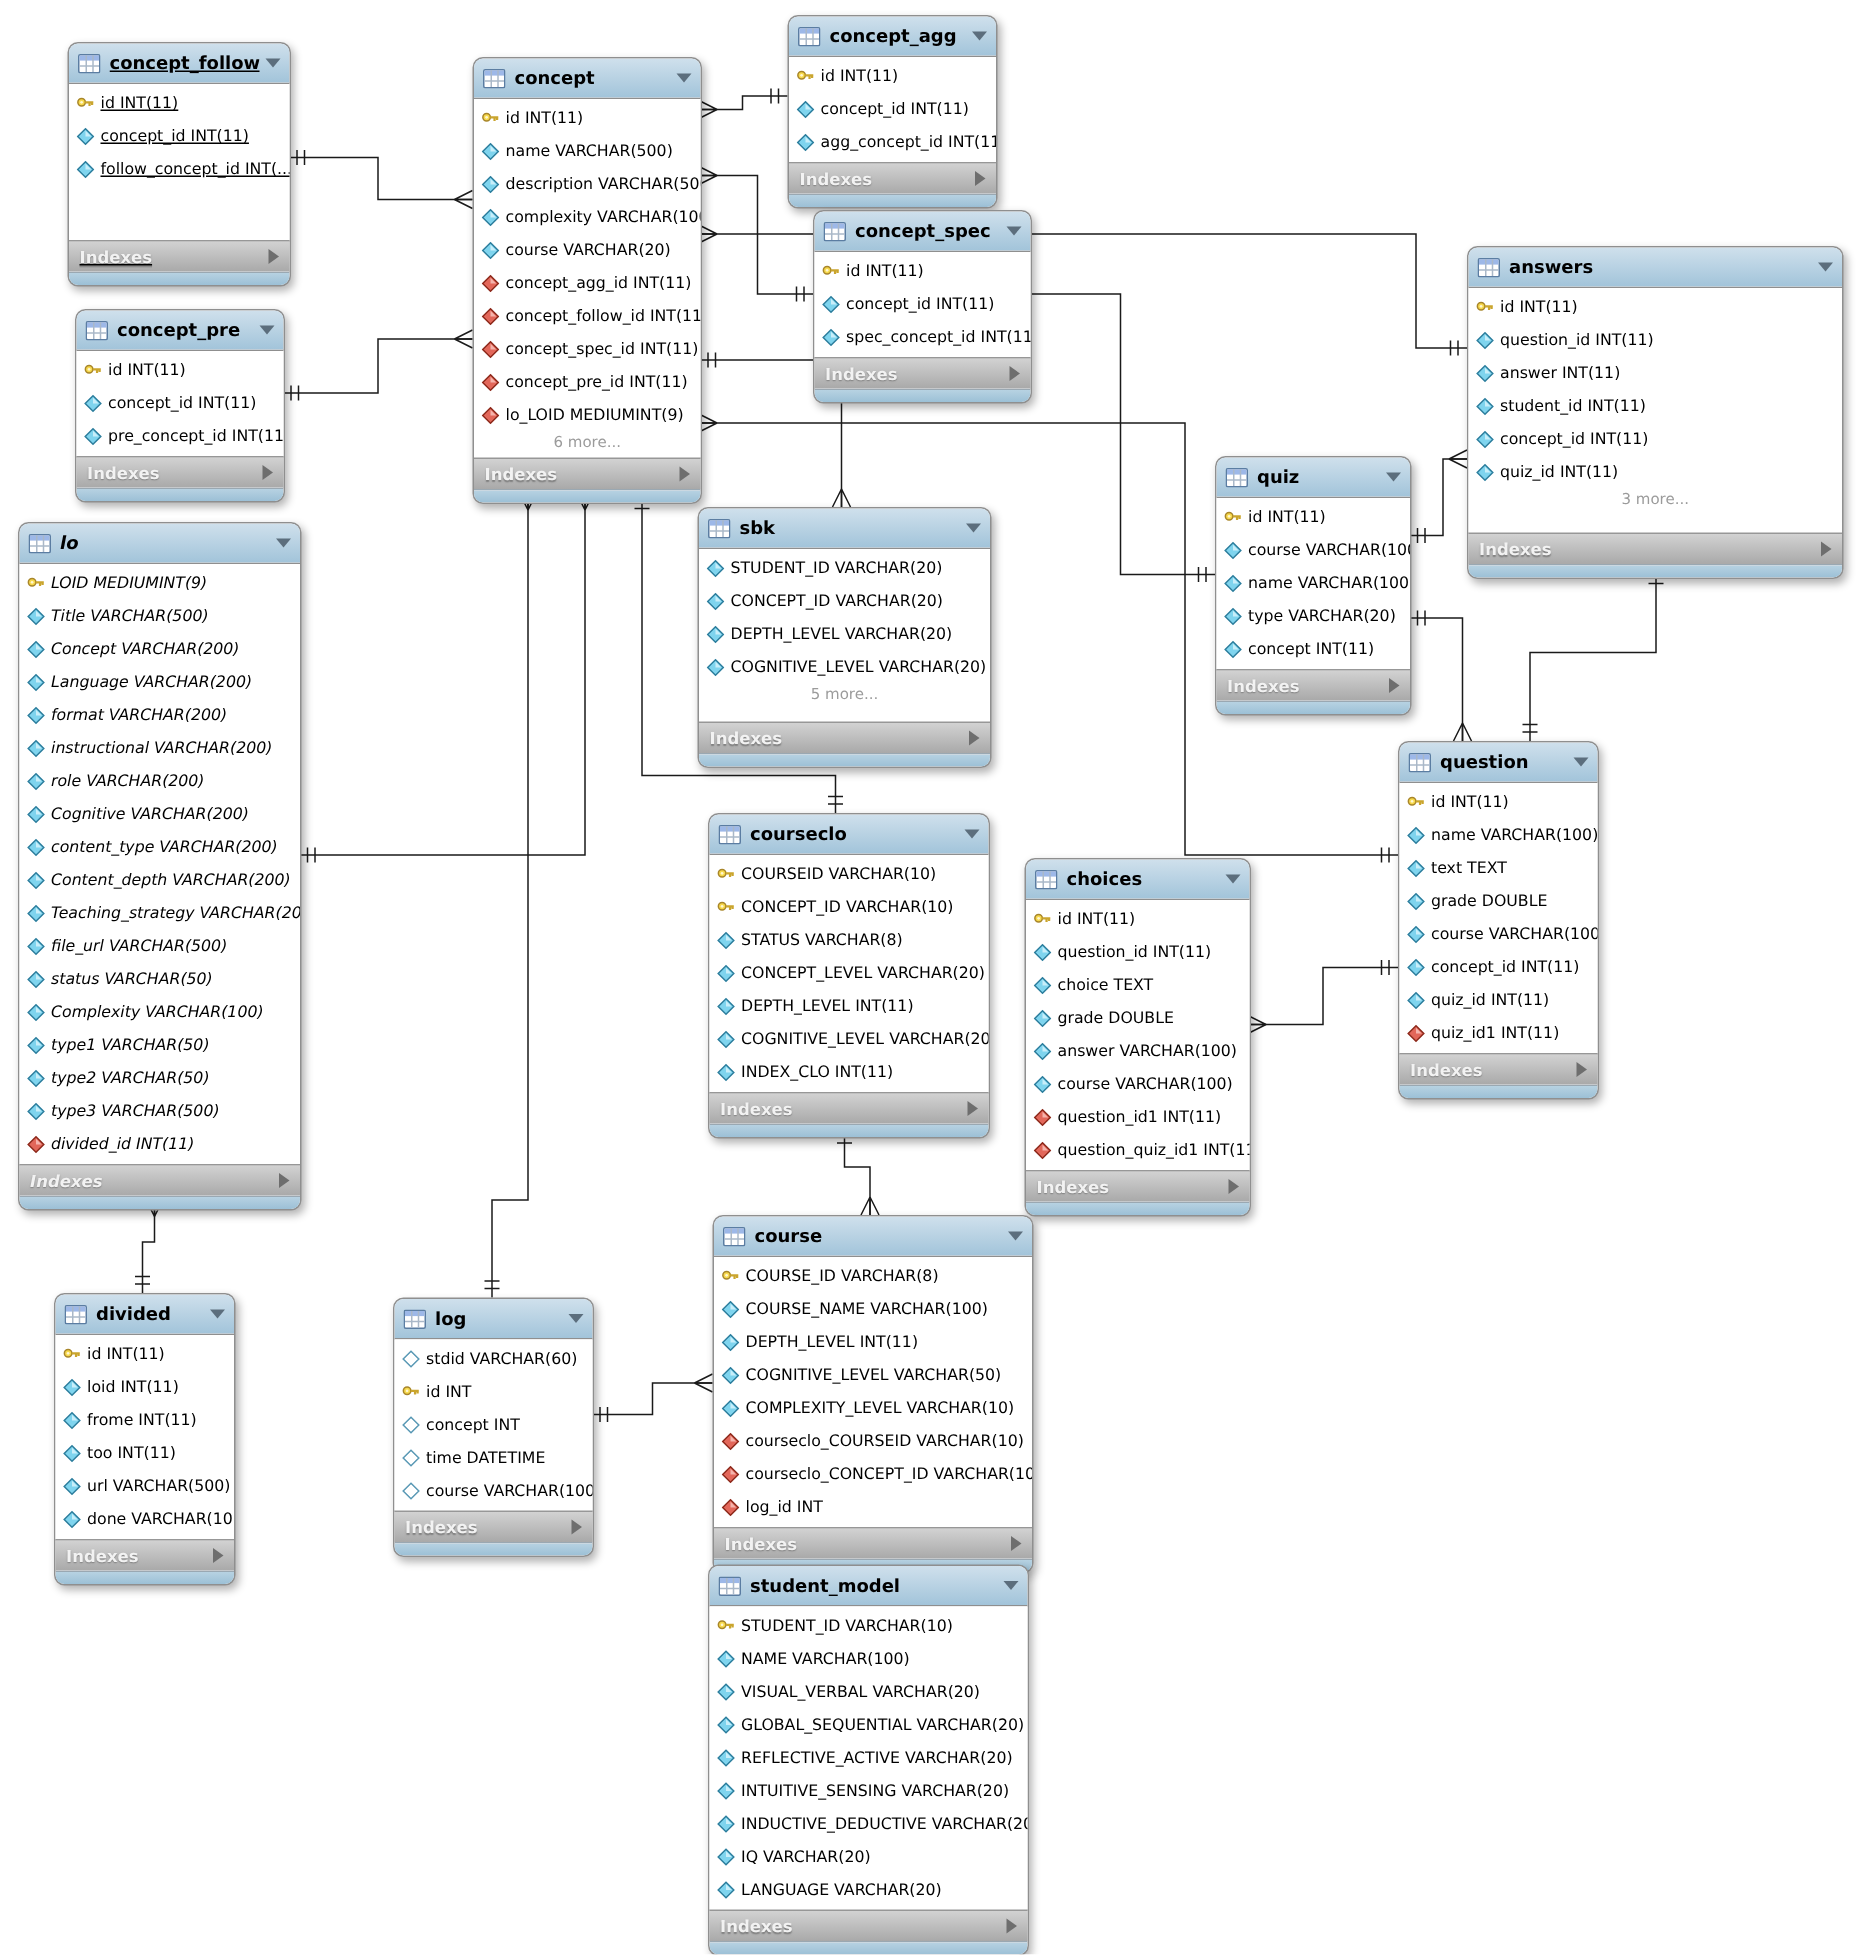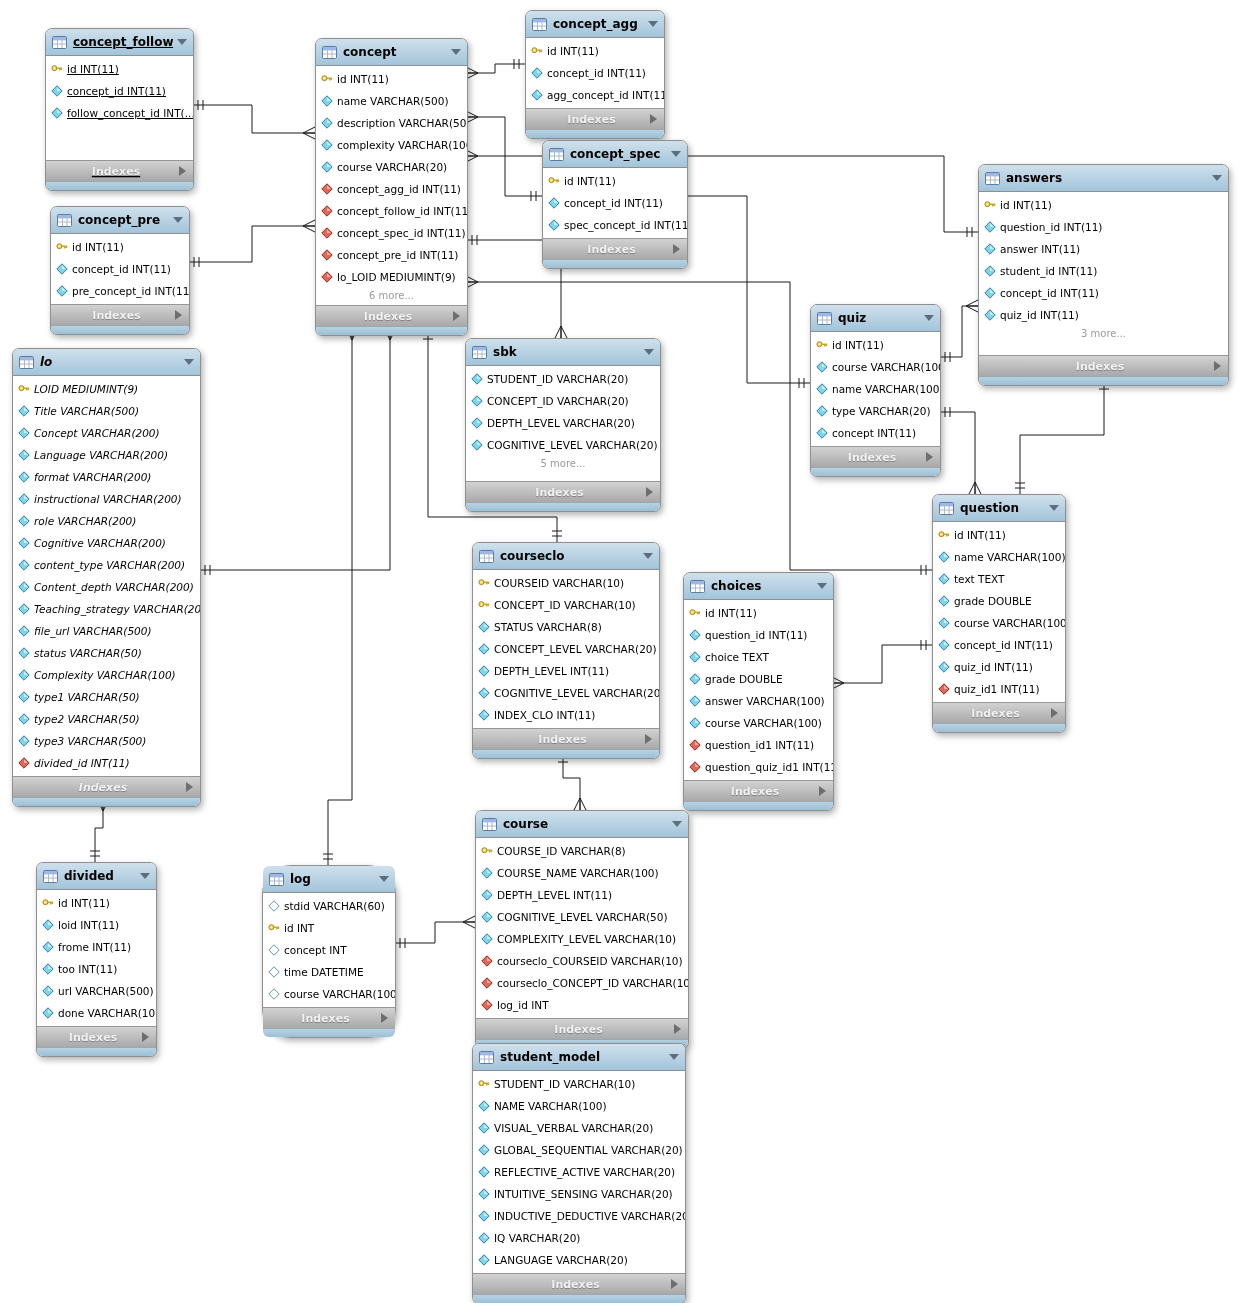--- a/index.html
+++ b/index.html
@@ -17,21 +17,21 @@
   .collapse{width:0;height:0;border-left:5px solid transparent;border-right:5px solid transparent;
             border-top:6px solid #5c6e7d;flex:none;margin-left:4px;}
   .tbody{background:#ffffff;padding:2px 0 2px 0;}
   .trow{display:flex;align-items:center;height:22px;padding:0 4px 0 5px;white-space:nowrap;overflow:hidden;}
   .fic{width:12px;height:12px;flex:none;margin-right:4px;display:inline-block;}
   .ftext{white-space:nowrap;}
   .more{height:15px;line-height:15px;text-align:center;color:#9b9b9b;font-size:10px;}
   .spacer{width:100%;}
   .indexes{display:flex;align-items:center;height:20px;padding:0 7px;
            background:linear-gradient(#d2d2d2,#a9a9a9);border-top:1px solid #979797;
-           color:#f2f2f2;font-weight:bold;font-size:11px;text-shadow:0 1px 1px #7d7d7d;text-align:center;}
+           color:#f2f2f2;font-weight:bold;font-size:11px;text-shadow:0 1px 1px #7d7d7d;}
   .indexes .lbl{flex:1 1 auto;}
   .iarrow{width:0;height:0;border-top:5px solid transparent;border-bottom:5px solid transparent;
           border-left:7px solid #6e6e6e;flex:none;}
   .tfoot{height:8px;background:linear-gradient(#b7d2e2,#9cc0d6);border-top:1px solid #9aa8b2;
          border-radius:0 0 6px 6px;}
 </style>
 </head>
 <body>
 
 <div id="canvas">
@@ -965,21 +965,21 @@
           <span class="ftext">done VARCHAR(10)</span>
         </div>
       </div>
     <div class="indexes">
       <span class="lbl">Indexes</span>
       <span class="iarrow"></span>
     </div>
     <div class="tfoot"></div>
   </div>
 
-  <div class="table" style="left: 262px; top: 865px; width: 132px; border-radius: 29px;">
+  <div class="table" style="left: 262px; top: 865px; width: 132px;">
     <div class="thead">
       <span class="ticon"><svg width="15" height="13" viewBox="0 0 15 13">
             <rect x="0.5" y="0.5" width="14" height="12" rx="1" fill="#ffffff" stroke="#5b7da2"></rect>
             <rect x="1" y="1" width="13" height="3.4" fill="#9db8e8"></rect>
             <line x1="5.5" y1="1" x2="5.5" y2="12" stroke="#aab8c8"></line>
             <line x1="10" y1="1" x2="10" y2="12" stroke="#aab8c8"></line>
             <line x1="1" y1="8" x2="14" y2="8" stroke="#aab8c8"></line>
           </svg></span>
       <span class="ttitle">log</span>
       <span class="collapse"></span>

